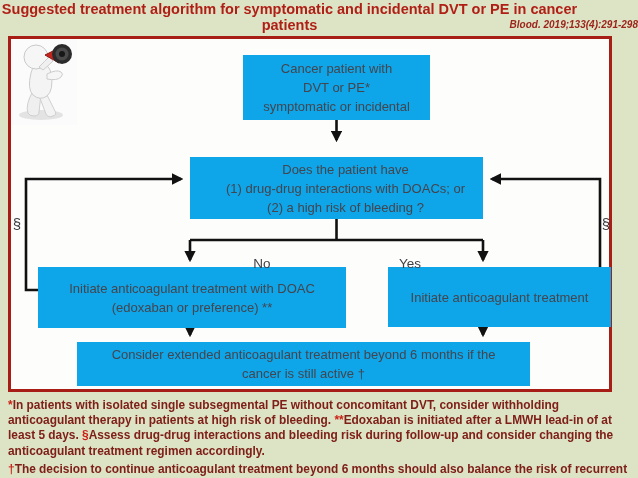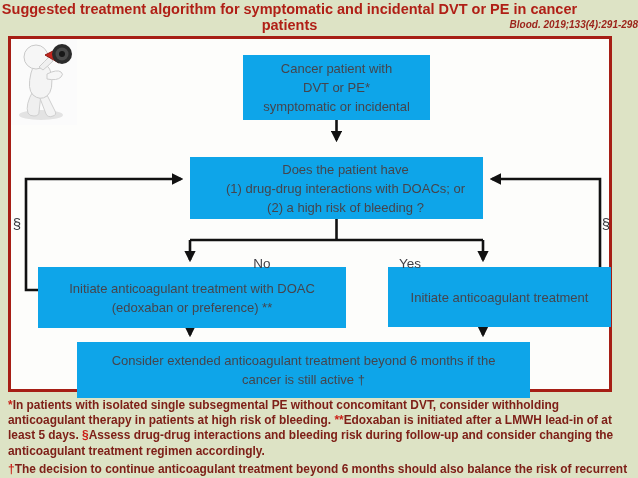--- a/index.html
+++ b/index.html
@@ -29,21 +29,21 @@
     font-size:13px;line-height:19px;
     display:flex;flex-direction:column;justify-content:center;
     text-align:center;
   }
   .fbox span{display:block;}
   .fbox.left-al{text-align:center;padding-left:18px;margin-top:9px;}
   #box-start{left:243px;top:55px;width:187px;height:65px;}
   #box-decision{left:190px;top:148px;width:293px;height:62px;}
   #box-doac{left:38px;top:267px;width:308px;height:61px;}
   #box-lmwh{left:372px;top:267px;width:223px;height:60px;margin-left:16px;}
-  #box-extended{left:77px;top:342px;width:453px;height:56px;}
+  #box-extended{left:77px;top:342px;width:453px;height:44px;}
   
   .edge-label{
     font-size:13.5px;color:#3f3f46;text-align:center;width:40px;margin-top:36px;
   }
   #label-no{left:242px;top:220px;}
   #label-yes{left:390px;top:220px;}
   .section-sign{font-size:15px;color:#3a3a40;width:14px;text-align:center;}
   #section-left{left:10px;top:215px;}
   #section-right{left:599px;top:215px;}
   

